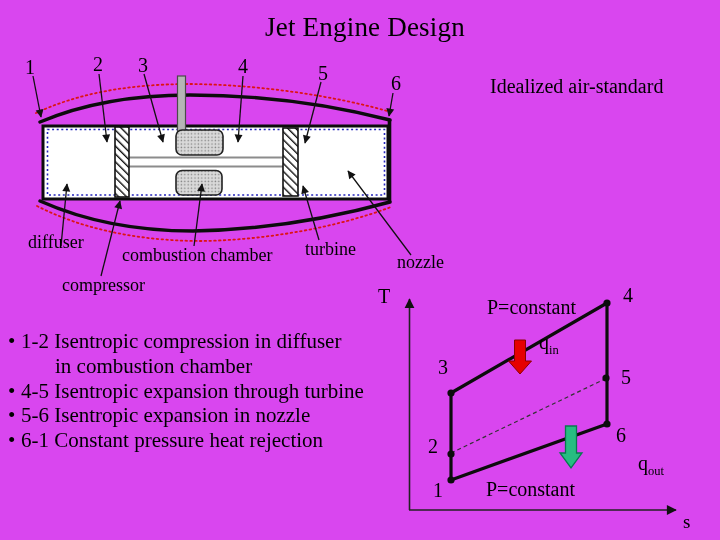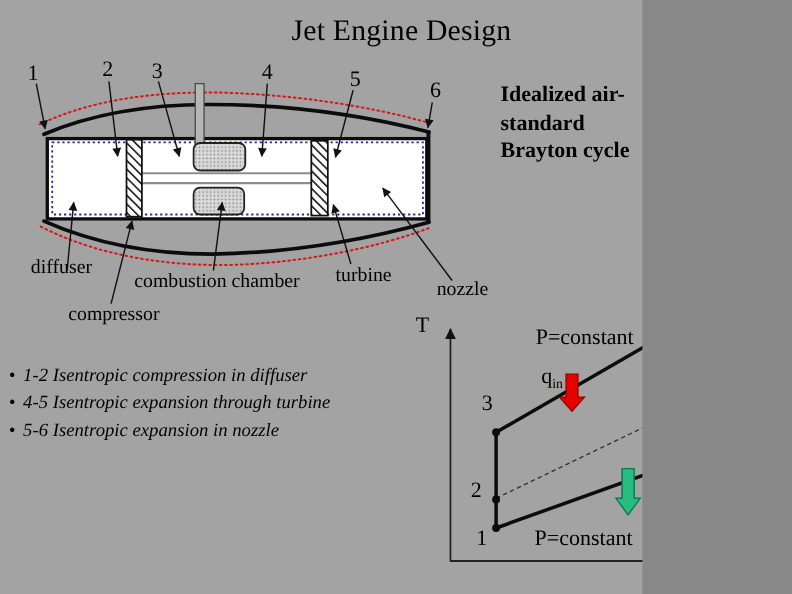--- a/index.html
+++ b/index.html
@@ -1,31 +1,31 @@
 <!DOCTYPE html>
 <html><head>
 <meta charset="utf-8">
 <style>
   html,body{margin:0;padding:0;background:#888;}
   .slide{
-    position:relative;width:584px;height:540px;background:#a3a3a3;
+    position:relative;width:720px;height:540px;background:#d946ef;
     font-family:"Liberation Serif","DejaVu Serif",serif;color:#000;
     overflow:hidden;
   }
   .abs{position:absolute;}
   .ctr{transform:translate(-50%,-50%);}
   .title{font-size:27px;letter-spacing:0.2px;}
-  .heading{font-size:20px;font-weight:bold;line-height:25.5px;}
+  .heading{font-size:20px;font-weight:normal;line-height:25.5px;margin-left:35px;}
   .partlabel{font-size:18px;white-space:nowrap;}
   .num{font-size:20px;white-space:nowrap;}
   .tsnum{font-size:20px;white-space:nowrap;}
   .pconst{font-size:20px;white-space:nowrap;}
-  .qlab{font-size:20px;white-space:nowrap;}
+  .qlab{font-size:20px;white-space:nowrap;margin-left:47px;}
   .qlab sub{font-size:12.5px;}
-  .bullets{font-size:17px;line-height:24.8px;white-space:nowrap;font-style:italic;}
+  .bullets{font-size:21px;line-height:24.8px;white-space:nowrap;}
   .b-row .dot{display:inline-block;width:13px;}
   .b-row.indent{padding-left:47px;}
   svg{position:absolute;left:0;top:0;}
 </style>
 </head>
 <body>
 
 <div class="slide">
 
   <svg width="720" height="540" viewBox="0 0 720 540">
@@ -103,40 +103,41 @@
     </g>
 
     <polygon points="514.5,340 525.5,340 525.5,361 531.5,361 520,374 508.5,361 514.5,361" fill="#e60000" stroke="#8b0000" stroke-width="1"></polygon>
     <polygon points="565.5,426 576.5,426 576.5,453 582,453 571,468 560,453 565.5,453" fill="#27bd81" stroke="#077a4f" stroke-width="1.3"></polygon>
   </svg>
 
   <div class="abs title" style="left:233px;top:12px;width:264px;text-align:center;">Jet Engine Design</div>
 
   <div class="abs heading" style="left:455px;top:74px;">
     <div>Idealized air-standard</div>
-    <div>Brayton cycle</div>
   </div>
 
   <div class="abs num ctr" style="left:30px;top:67px;">1</div>
   <div class="abs num ctr" style="left:98px;top:64px;">2</div>
   <div class="abs num ctr" style="left:143px;top:65px;">3</div>
   <div class="abs num ctr" style="left:243px;top:66px;">4</div>
   <div class="abs num ctr" style="left:323px;top:73px;">5</div>
   <div class="abs num ctr" style="left:396px;top:83px;">6</div>
 
   <div class="abs partlabel" style="left:28px;top:232px;">diffuser</div>
   <div class="abs partlabel" style="left:62px;top:275px;">compressor</div>
   <div class="abs partlabel" style="left:122px;top:245px;">combustion chamber</div>
   <div class="abs partlabel" style="left:305px;top:239px;">turbine</div>
   <div class="abs partlabel" style="left:397px;top:252px;">nozzle</div>
 
   <div class="abs bullets" style="left:8px;top:329px;">
     <div class="b-row"><span class="dot">•</span><span>1-2 Isentropic compression in diffuser</span></div>
+    <div class="b-row indent"><span>in combustion chamber</span></div>
     <div class="b-row"><span class="dot">•</span><span>4-5 Isentropic expansion through turbine</span></div>
     <div class="b-row"><span class="dot">•</span><span>5-6 Isentropic expansion in nozzle</span></div>
+    <div class="b-row"><span class="dot">•</span><span>6-1 Constant pressure heat rejection</span></div>
   </div>
 
   <div class="abs num" style="left:378px;top:285px;">T</div>
   <div class="abs num" style="left:683px;top:511px;font-size:19px;">s</div>
 
   <div class="abs tsnum ctr" style="left:438px;top:490px;">1</div>
   <div class="abs tsnum ctr" style="left:433px;top:446px;">2</div>
   <div class="abs tsnum ctr" style="left:443px;top:367px;">3</div>
   <div class="abs tsnum ctr" style="left:628px;top:295px;">4</div>
   <div class="abs tsnum ctr" style="left:626px;top:377px;">5</div>

